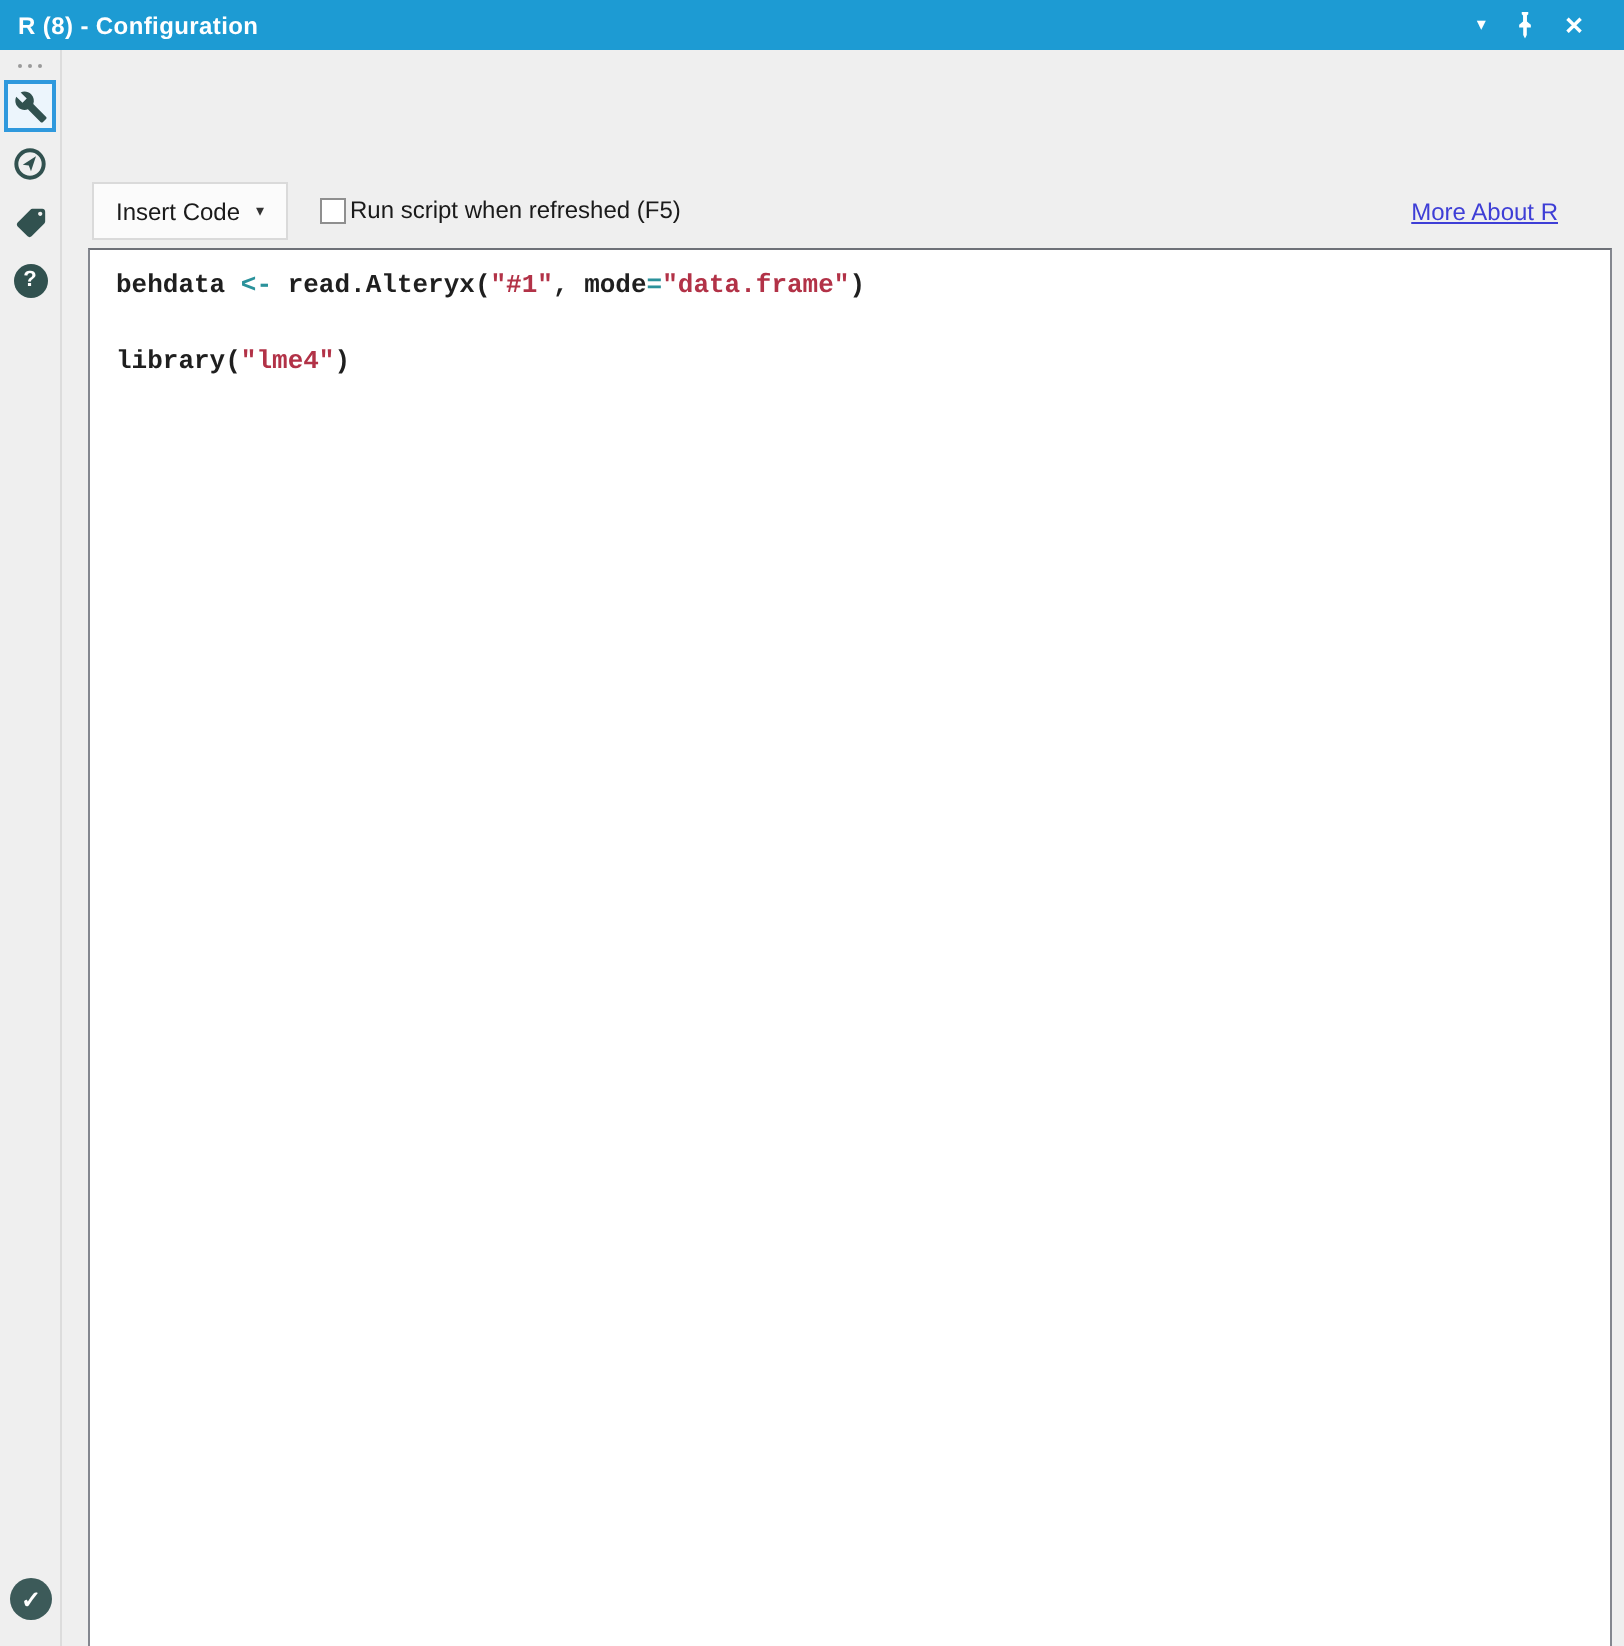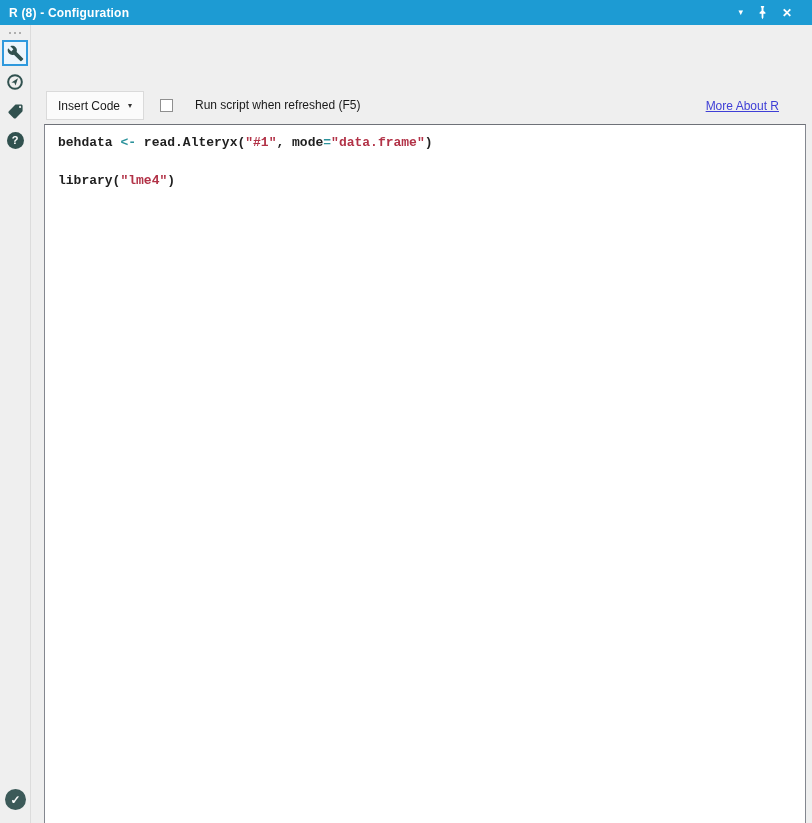--- a/index.html
+++ b/index.html
@@ -44,21 +44,21 @@
   
   .main{position:absolute;left:31px;top:0;right:0;bottom:0;margin-top:44px;}
   .insert-btn{
     position:absolute;left:15px;top:22px;height:29px;
     background:#fbfbfb;border:1px solid #dadada;box-sizing:border-box;
     font-family:"Liberation Sans",sans-serif;font-size:12px;color:#1a1a1a;
     padding:0 11px;display:flex;align-items:center;gap:8px;cursor:pointer;
   }
   .insert-btn .caret{font-size:8px;color:#333;}
   .chk-wrap{
-    position:absolute;left:129px;top:29px;display:flex;align-items:center;gap:22px;cursor:pointer;
+    position:absolute;left:129px;top:29px;display:flex;align-items:center;gap:2px;cursor:pointer;
   }
   .checkbox{
     width:13px;height:13px;background:#fff;border:1px solid #8f8f8f;box-sizing:border-box;
     display:inline-flex;align-items:center;justify-content:center;font-size:10px;color:#333;
   }
   .chk-label{font-size:12px;color:#1a1a1a;}
   .about-link{
     position:absolute;right:33px;top:30px;font-size:12px;text-decoration:underline;cursor:pointer;
   }
   

